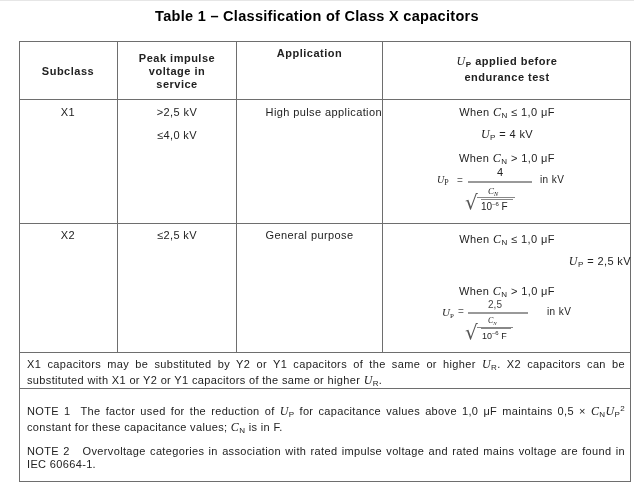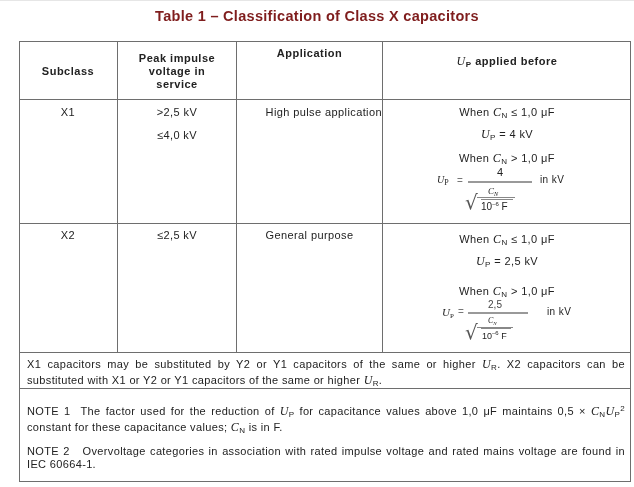--- a/index.html
+++ b/index.html
@@ -1,19 +1,19 @@
 <!DOCTYPE html>
 <html><head>
 <meta charset="utf-8">
 <style>
   html, body { margin: 0; padding: 0; background: #ffffff; }
   body { width: 634px; height: 487px; position: relative; overflow: hidden;
          font-family: "Liberation Sans", sans-serif; color: #222; }
   .title { position: absolute; left: 0; width: 634px; top: 8px; text-align: center;
-           font-size: 14.5px; font-weight: bold; letter-spacing: 0.3px; color: #7f1d1d; }
+           font-size: 14.5px; font-weight: bold; letter-spacing: 0.3px; color: #000000; }
   .topline { position: absolute; left: 0; top: 0; width: 634px; height: 1px; background: #e6e6e6; }
   .frame { position: absolute; left: 19px; top: 41px; width: 612px; height: 441px;
            border: 1px solid #6e6e6e; box-sizing: border-box; }
   .hl { position: absolute; height: 1px; background: #6e6e6e; }
   .vl { position: absolute; width: 1px; background: #6e6e6e; }
   .cell { position: absolute; text-align: center; font-size: 11px; line-height: 13px; }
   .hdr { font-weight: bold; letter-spacing: 0.5px; }
   .it { font-family: "Liberation Serif", serif; font-style: italic; font-size: 12px; font-weight: normal; }
   .sub { font-size: 8px; vertical-align: -2px; }
   .sup { font-size: 8px; vertical-align: 4px; }
@@ -43,20 +43,21 @@
 
 <div class="cell hdr" style="left:19px;width:98px;top:65px;">Subclass</div>
 <div class="cell hdr" style="left:118px;width:118px;top:52px;">
   <div>Peak impulse</div>
   <div>voltage in</div>
   <div>service</div>
 </div>
 <div class="cell hdr" style="left:237px;width:145px;top:47px;">Application</div>
 <div class="cell hdr" style="left:383px;width:248px;top:46px;">
   <div style="margin-top:9px;"><span class="it">U</span><span class="sub">P</span><span> applied before</span></div>
+  <div>endurance test</div>
 </div>
 
 <div class="cell txt" style="left:19px;width:98px;top:106px;">X1</div>
 <div class="cell txt" style="left:118px;width:118px;top:106px;">
   <div>&gt;2,5 kV</div>
   <div style="margin-top:10px;">≤4,0 kV</div>
 </div>
 <div class="cell txt" style="left:237px;width:145px;top:106px;text-align:right;">High pulse application</div>
 <div class="cell txt" style="left:383px;width:248px;top:106px;"><span>When </span><span class="it">C</span><span class="sub">N</span><span> ≤ 1,0 μF</span></div>
 <div class="cell txt" style="left:383px;width:248px;top:128px;"><span class="it">U</span><span class="sub">P</span><span> = 4 kV</span></div>
@@ -74,21 +75,21 @@
   <span class="frac" style="left:481px;top:201px;font-size:10px;"><span>10</span><span class="sup" style="font-size:6px;">–6</span><span> F</span></span>
   <span class="frac txt" style="left:540px;top:174px;">in kV</span>
 </div>
 
 <div class="cell txt" style="left:19px;width:98px;top:229px;">X2</div>
 <div class="cell txt" style="left:118px;width:118px;top:229px;">
   <div>≤2,5 kV</div>
 </div>
 <div class="cell txt" style="left:237px;width:145px;top:229px;">General purpose</div>
 <div class="cell txt" style="left:383px;width:248px;top:233px;"><span>When </span><span class="it">C</span><span class="sub">N</span><span> ≤ 1,0 μF</span></div>
-<div class="cell txt" style="left:383px;width:248px;top:255px;"><span class="it">U</span><span class="sub">P</span><span> = 2,5 kV</span></div>
+<div class="cell txt" style="left:383px;width:248px;top:255px;text-align:right;"><span class="it">U</span><span class="sub">P</span><span> = 2,5 kV</span></div>
 <div class="cell txt" style="left:383px;width:248px;top:285px;"><span>When </span><span class="it">C</span><span class="sub">N</span><span> &gt; 1,0 μF</span></div>
 
 <div>
   <span class="frac it" style="left:442px;top:306px;font-size:11px;"><span>U</span><span class="sub" style="font-style:normal;font-size:7px;">P</span></span>
   <span class="frac" style="left:458px;top:306px;color:#777;">=</span>
   <span class="frac" style="left:480px;top:299px;width:30px;text-align:center;font-size:10px;color:#444;">2,5</span>
   <div class="bar" style="left:468px;top:312px;width:60px;"></div>
   <span class="sqrt" style="left:465px;top:320px;">√</span>
   <div class="bar" style="left:477px;top:327px;width:36px;height:1px;background:#888;"></div>
   <span class="frac it" style="left:488px;top:316px;font-size:8px;"><span>C</span><span class="sub" style="font-size:5px;">N</span></span>

